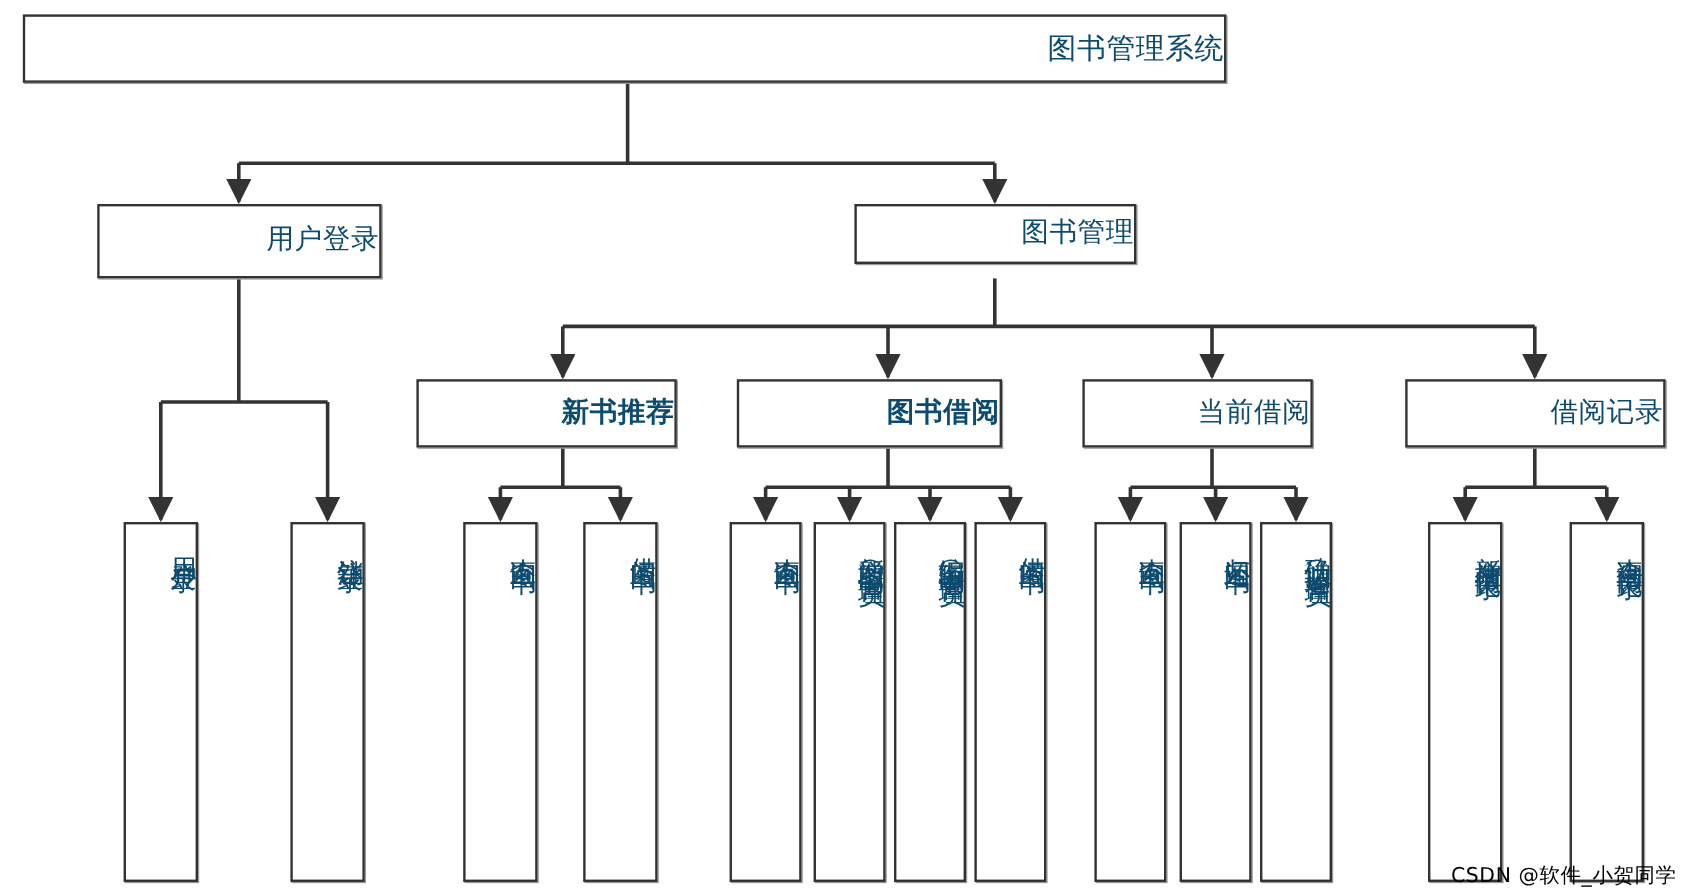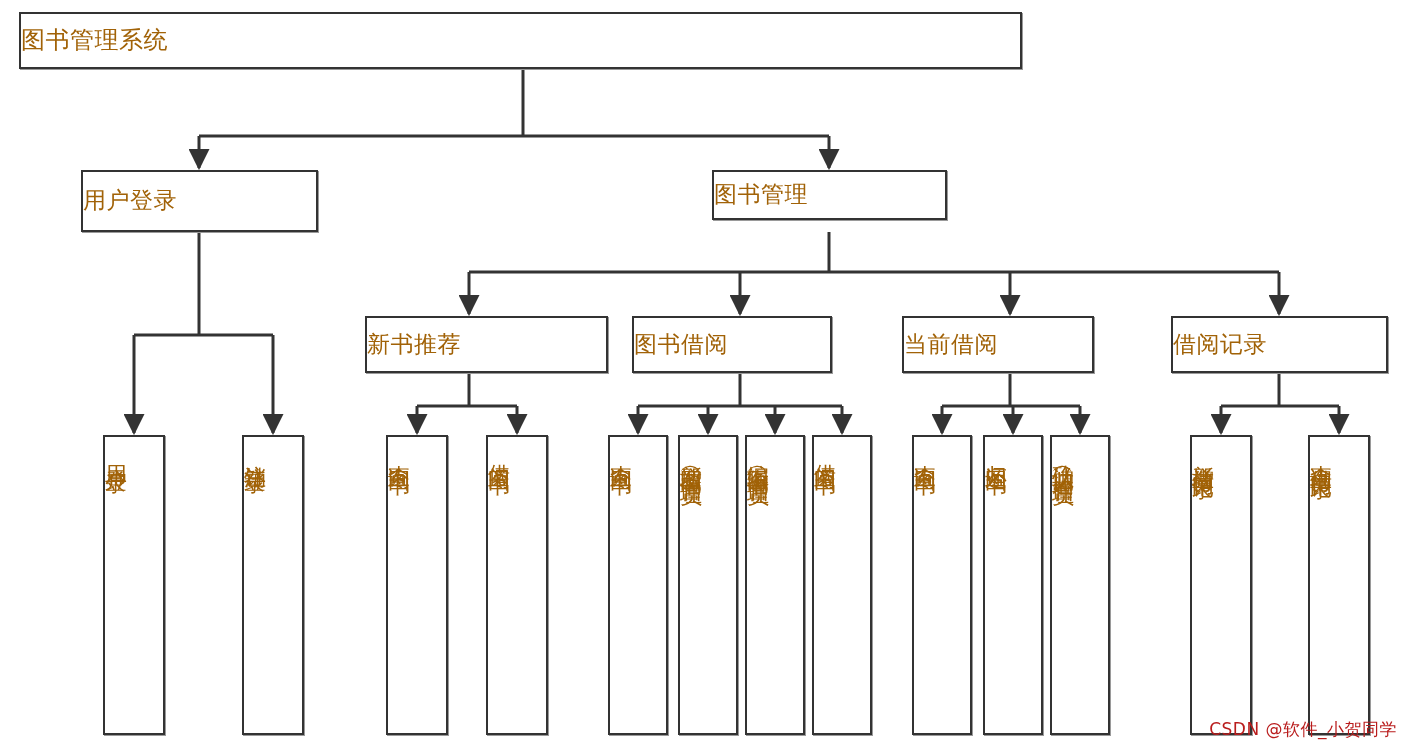--- a/index.html
+++ b/index.html
@@ -23,22 +23,22 @@
     height: 747px;
   }
   .node {
     position: absolute;
     box-sizing: border-box;
     background: #ffffff;
     border: 2px solid #333333;
     box-shadow: 1px 1px 0 0 #9a9a9a;
     display: flex;
     align-items: center;
-    justify-content: flex-start;
-    color: #a16207;
+    justify-content: flex-end;
+    color: #0c4a6e;
   }
   .node .lbl {
     display: block;
     text-align: center;
     line-height: 1.18;
     letter-spacing: 0.5px;
     white-space: pre;
   }
   
   .node.horiz .lbl {
@@ -58,21 +58,21 @@
     font-size: 22px;
     line-height: 1.0;
     letter-spacing: 3px;
     white-space: nowrap;
   }
   .watermark {
     position: absolute;
     right: 8px;
     bottom: 6px;
     font-size: 17px;
-    color: #b91c1c;
+    color: #000000;
     letter-spacing: 0.5px;
     user-select: none;
     white-space: nowrap;
   }
 </style>
 </head>
 <body>
 
 <div id="canvas">
 
@@ -122,24 +122,24 @@
   <div id="nodes-layer">
       <div class="node horiz root" style="left: 19px; top: 12px; width: 1003px; height: 57px;">
         <span class="lbl">图书管理系统</span>
       </div>
       <div class="node horiz" style="left: 81px; top: 170px; width: 237px; height: 62px;">
         <span class="lbl">用户登录</span>
       </div>
       <div class="node horiz" style="left: 712px; top: 170px; width: 235px; height: 50px;">
         <span class="lbl">图书管理</span>
       </div>
-      <div class="node horiz" style="left: 365px; top: 316px; width: 243px; height: 57px;">
+      <div class="node horiz" style="left: 347px; top: 316px; width: 217px; height: 57px; font-weight: bold;">
         <span class="lbl">新书推荐</span>
       </div>
-      <div class="node horiz" style="left: 632px; top: 316px; width: 200px; height: 57px;">
+      <div class="node horiz" style="left: 614px; top: 316px; width: 221px; height: 57px; font-weight: bold;">
         <span class="lbl">图书借阅</span>
       </div>
       <div class="node horiz" style="left: 902px; top: 316px; width: 192px; height: 57px;">
         <span class="lbl">当前借阅</span>
       </div>
       <div class="node horiz" style="left: 1171px; top: 316px; width: 217px; height: 57px;">
         <span class="lbl">借阅记录</span>
       </div>
       <div class="node vert" style="left: 103px; top: 435px; width: 62px; height: 300px;">
         <span class="lbl">用户登录</span>

